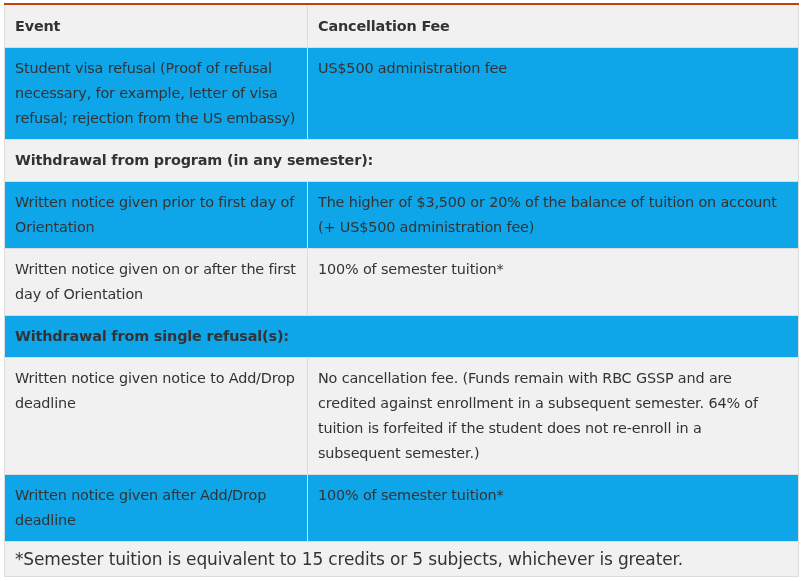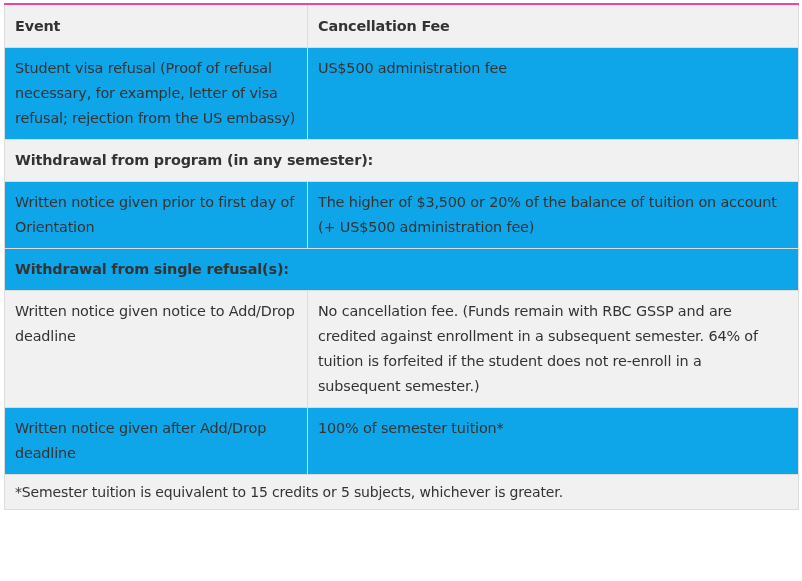--- a/index.html
+++ b/index.html
@@ -17,21 +17,21 @@
     .wrap {
       position: absolute;
       left: 4px;
       top: 3px;
       width: 794px;
     }
     table {
       width: 794px;
       border-collapse: collapse;
       table-layout: fixed;
-      border-top: 2px solid #ec4899;
+      border-top: 2px solid #c2410c;
       font-size: 14.4px;
       line-height: 25px;
     }
     col.c1 { width: 303px; }
     col.c2 { width: 491px; }
     td, th {
       border: 1px solid #dcdcdc;
       padding: 8px 10px 8px 10px;
       vertical-align: top;
       text-align: left;
@@ -43,21 +43,21 @@
       padding-bottom: 8px;
     }
     tr.gray td, tr.gray th { background: #f1f1f1; }
     tr.white td { background: #0ea5e9; }
     tr.h-header th { height: 24px; }
     tr.h-row1 td { height: 74px; }
     tr.h-sec td { height: 25px; font-weight: bold; }
     tr.h-two td { height: 50px; }
     tr.h-four td { height: 100px; }
     tr.footer td {
-      font-size: 14px;
+      font-size: 17px;
       line-height: 18px;
       padding-top: 8px;
       padding-bottom: 8px;
       height: 18px;
     }
   </style>
 </head>
 <body>
 
 <div class="wrap">
@@ -77,20 +77,24 @@
         <td>Student visa refusal (Proof of refusal necessary, for example, letter of visa refusal; rejection from the US embassy)</td>
         <td>US$500 administration fee</td>
       </tr>
       <tr class="gray h-sec">
         <td colspan="2">Withdrawal from program (in any semester):</td>
       </tr>
       <tr class="white h-two">
         <td>Written notice given prior to first day of Orientation</td>
         <td>The higher of $3,500 or 20% of the balance of tuition on account (+ US$500 administration fee)</td>
       </tr>
+      <tr class="gray h-two">
+        <td>Written notice given on or after the first day of Orientation</td>
+        <td>100% of semester tuition*</td>
+      </tr>
       <tr class="white h-sec">
         <td colspan="2">Withdrawal from single refusal(s):</td>
       </tr>
       <tr class="gray h-four">
         <td>Written notice given notice to Add/Drop deadline</td>
         <td>No cancellation fee. (Funds remain with RBC GSSP and are credited against enrollment in a subsequent semester. 64% of tuition is forfeited if the student does not re-enroll in a subsequent semester.)</td>
       </tr>
       <tr class="white h-two">
         <td>Written notice given after Add/Drop deadline</td>
         <td>100% of semester tuition*</td>

